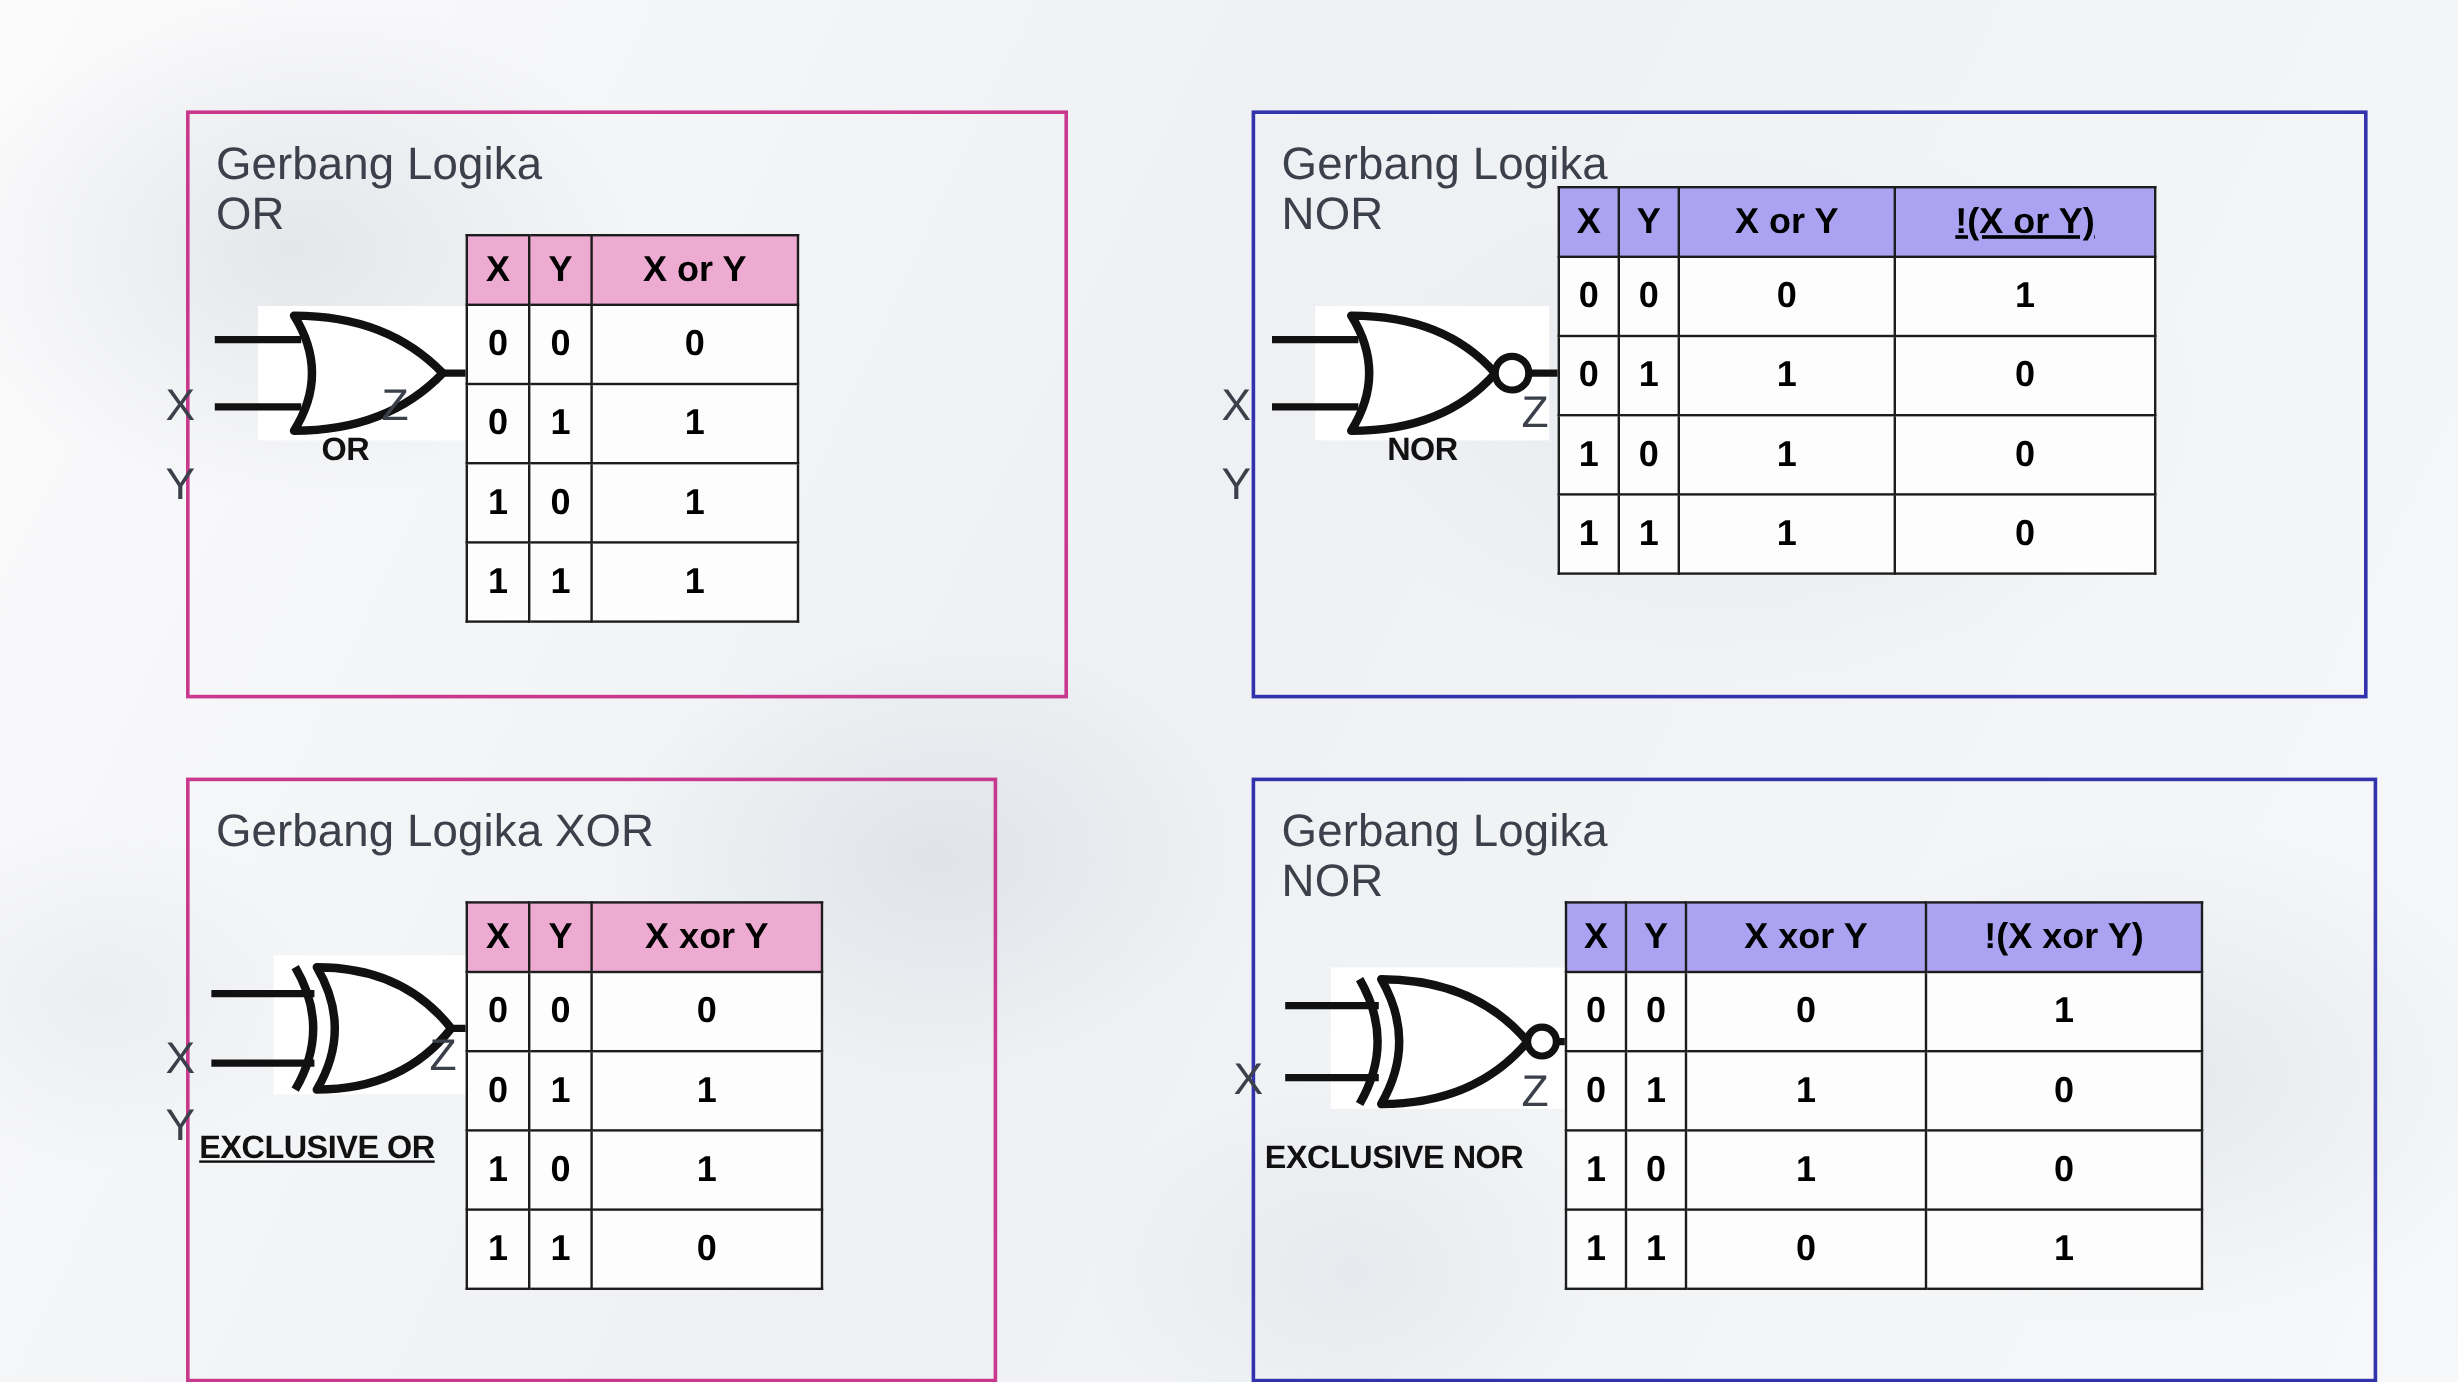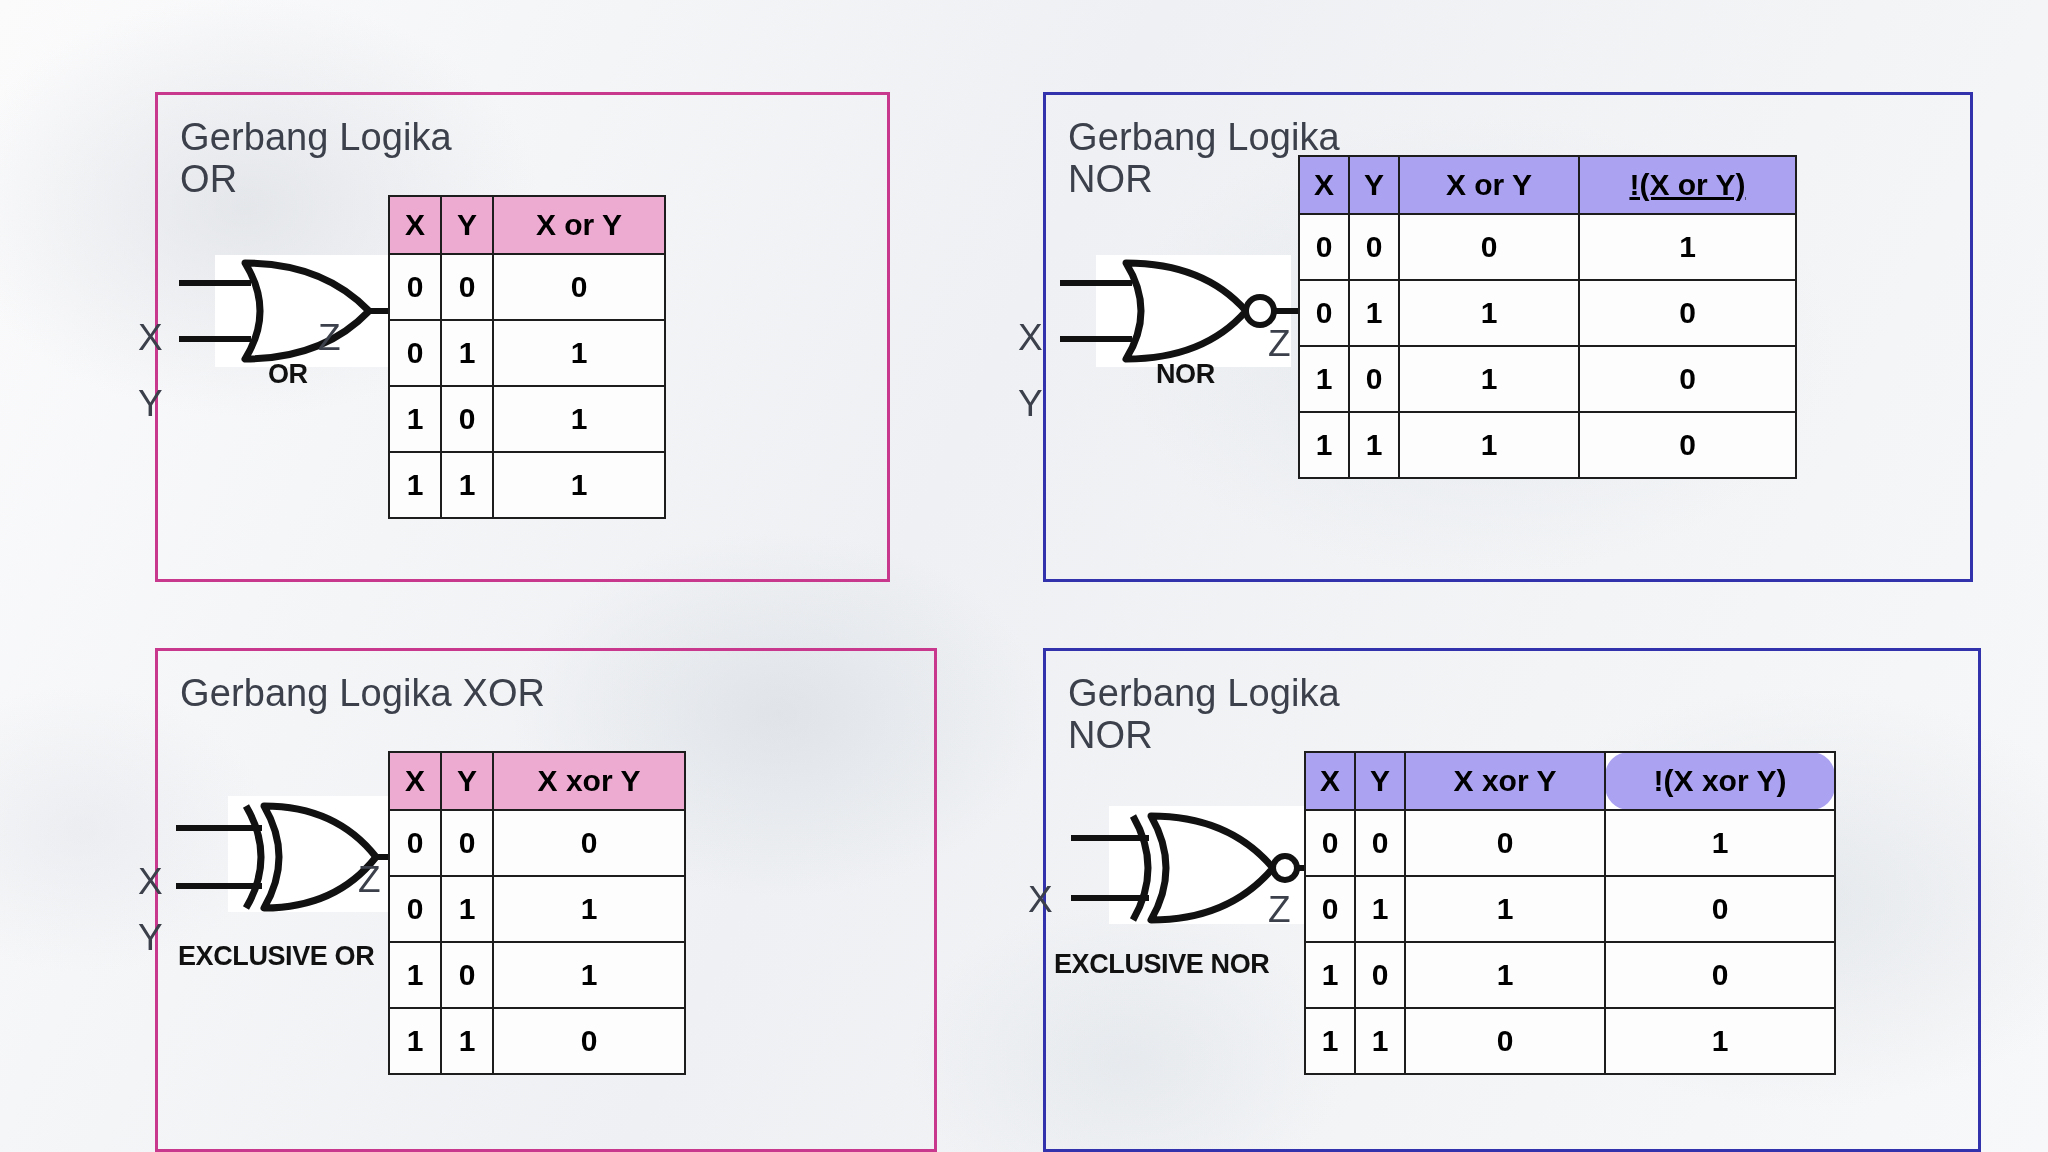--- a/index.html
+++ b/index.html
@@ -206,35 +206,35 @@
       <tr>
         <td>1</td>
         <td>1</td>
         <td>1</td>
         <td>0</td>
       </tr>
     </tbody>
   </table>
 </div>
 
-<div class="panel pink" style="left:155px; top:648px; width:782px; height:504px;">
+<div class="panel pink" style="left:155px; top:648px; width:676px; height:504px;">
 
   <div class="panel-title" style="left:22px; top:22px;">Gerbang Logika XOR</div>
 
   <div class="gate-fig" style="left:18px; top:145px;">
     <svg width="270" height="135" viewBox="0 0 270 135">
       <rect x="52" y="0" width="180" height="116" fill="#ffffff"></rect>
       <line x1="0" y1="32" x2="86" y2="32" stroke="#111111" stroke-width="6"></line>
       <line x1="0" y1="90" x2="86" y2="90" stroke="#111111" stroke-width="6"></line>
       <path d="M70 10 Q100 61 70 112" fill="none" stroke="#111111" stroke-width="7"></path>
       <path d="M88 10 Q118 61 88 112 Q160 112 200 61 Q160 10 88 10 Z" fill="#ffffff" stroke="#111111" stroke-width="7" stroke-linejoin="round"></path>
       <line x1="200" y1="61" x2="248" y2="61" stroke="#111111" stroke-width="6"></line>
     </svg>
   </div>
-  <div class="gate-caption" style="left:20px; top:290px;">EXCLUSIVE OR</div>
+  <div class="gate-caption" style="left:8px; top:290px;text-decoration:underline;">EXCLUSIVE OR</div>
 
   <div class="pin-label" style="left:-20px; top:210px;">X</div>
   <div class="pin-label" style="left:-20px; top:266px;">Y</div>
   <div class="pin-label" style="left:200px; top:208px;">Z</div>
 
   <table class="truth-table pink" style="left:230px; top:100px;">
     <thead>
       <tr>
         <th style="width:50px;">X</th>
         <th style="width:50px;">Y</th>
@@ -286,21 +286,21 @@
 
   <div class="pin-label" style="left:-18px; top:228px;">X</div>
   <div class="pin-label" style="left:222px; top:238px;">Z</div>
 
   <table class="truth-table blue" style="left:258px; top:100px;">
     <thead>
       <tr>
         <th style="width:48px;">X</th>
         <th style="width:48px;">Y</th>
         <th style="width:198px;">X xor Y</th>
-        <th style="width:228px;border-radius:24px;">!(X xor Y)</th>
+        <th style="width:228px;">!(X xor Y)</th>
       </tr>
     </thead>
     <tbody>
       <tr>
         <td>0</td>
         <td>0</td>
         <td>0</td>
         <td>1</td>
       </tr>
       <tr>

